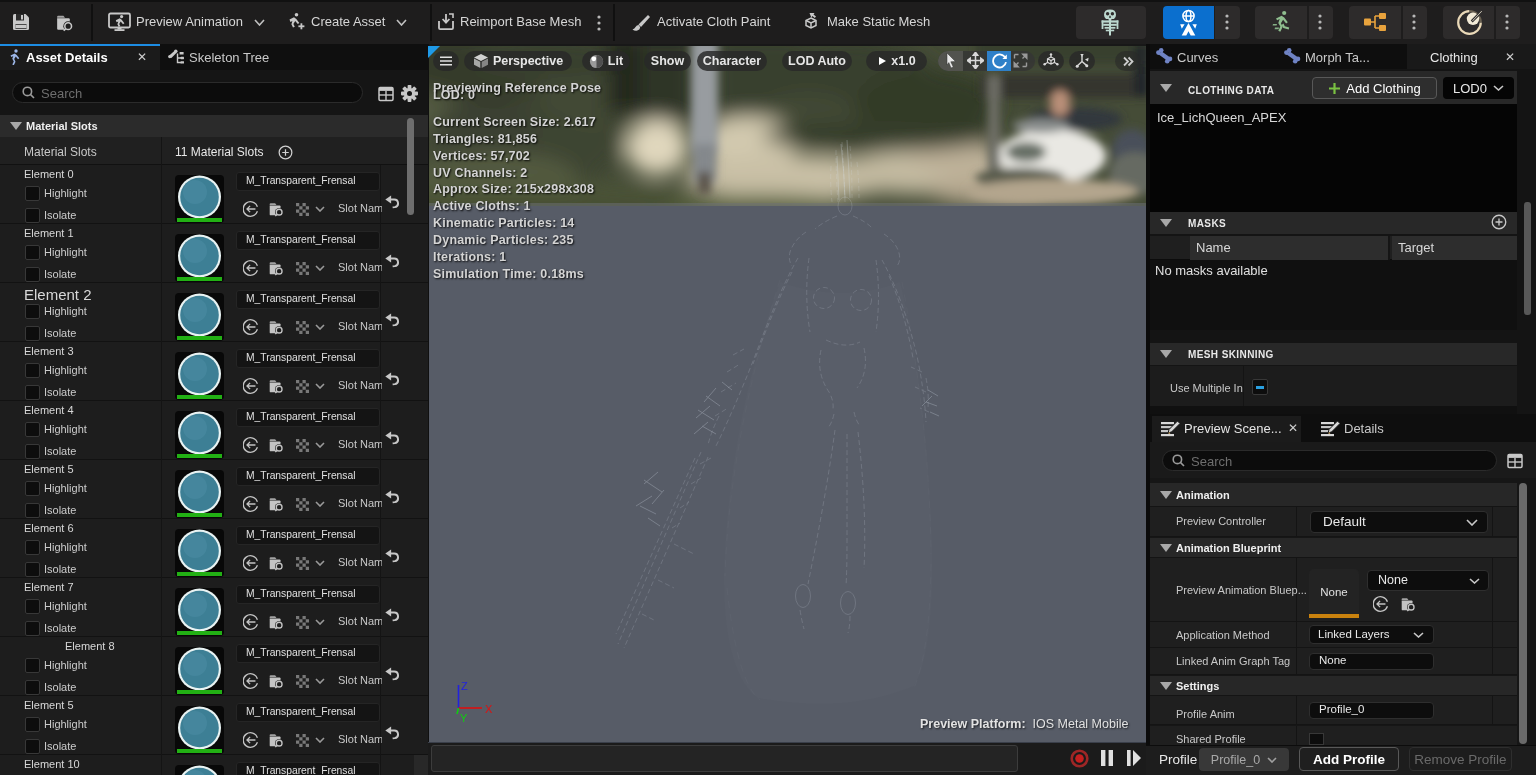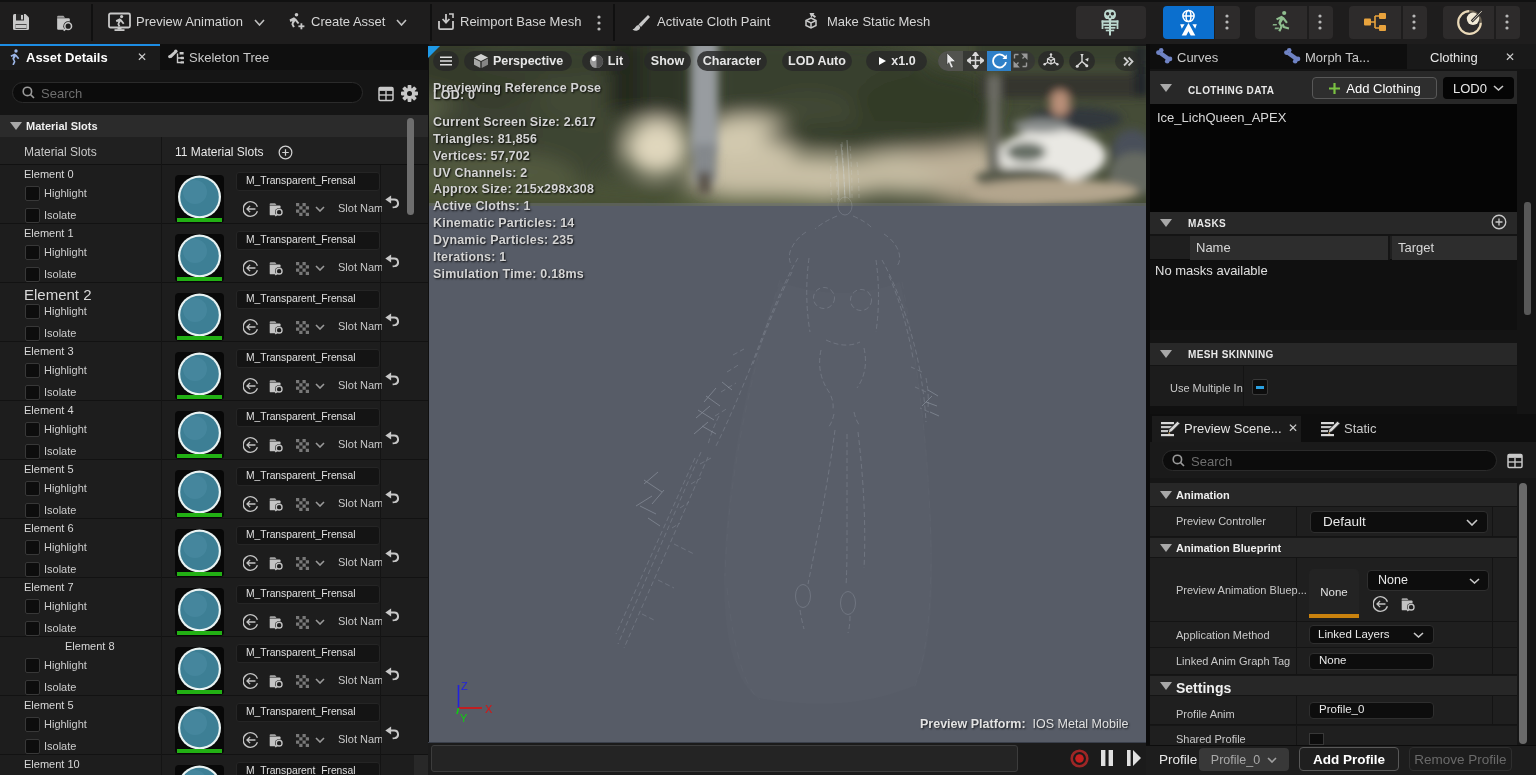--- a/index.html
+++ b/index.html
@@ -1333,21 +1333,21 @@
         <g fill="#d8d8d8">
           <rect x="1" y="2" width="13" height="2.2"></rect>
           <rect x="1" y="6" width="13" height="2.2" opacity=".9"></rect>
           <rect x="1" y="10" width="8" height="2.2" opacity=".9"></rect>
           <rect x="1" y="14" width="13" height="2.2"></rect>
           <path d="M17.5 1 l2.5 2.5 -8.5 8.5 -3.3.8 .8-3.3 Z" stroke="#161616" stroke-width="1"></path>
         </g>
         <path d="M9 12 l-.6 2 2-.5 Z" fill="#e8b86a"></path>
       </svg>
     </div>
-    <div class="tx" style="left:1344px;top:421px;font-size:13px;color:#c9c9c9;font-weight:400;">Static</div>
+    <div class="tx" style="left:1344px;top:421px;font-size:13px;color:#c9c9c9;font-weight:400;">Details</div>
     <div class="abs" style="left:1150px;top:442px;width:386px;height:36px;background:#1a1a1a;"></div>
     <div class="abs" style="left:1162px;top:450px;width:335px;height:21px;background:#0c0c0c;border:1px solid #2b2b2b;border-radius:11px;"></div>
     <div class="abs" style="left:1172px;top:454px;">
       <svg width="13" height="13" viewBox="0 0 13 13" style="">
         <g transform="scale(1.0)" fill="none" stroke="#9a9a9a" stroke-width="1.6">
           <circle cx="5.4" cy="5.4" r="4.2"></circle>
           <line x1="8.6" y1="8.6" x2="12" y2="12"></line>
         </g>
       </svg>
     </div>
@@ -1429,21 +1429,21 @@
     <div class="abs" style="left:1150px;top:648px;width:367px;height:27px;background:#1f1f1f;border-bottom:1px solid #141414;"></div>
     <div class="abs" style="left:1296px;top:648px;width:1px;height:27px;background:#141414;"></div>
     <div class="abs" style="left:1492px;top:648px;width:1px;height:27px;background:#141414;"></div>
     <div class="tx" style="left:1176px;top:655px;font-size:11px;color:#c8c8c8;font-weight:400;">Linked Anim Graph Tag</div>
     <div class="abs" style="left:1309px;top:653px;width:125px;height:17px;background:#0d0d0d;border:1px solid #2e2e2e;border-radius:4px;"></div>
     <div class="tx" style="left:1319px;top:654px;font-size:11.5px;color:#e8e8e8;font-weight:400;">None</div>
     <div class="abs" style="left:1150px;top:676px;width:367px;height:20px;background:#272727;border-bottom:1px solid #141414;"></div>
     <div class="abs" style="left:1160px;top:682px;">
       <div class="abs" style="width:0;height:0;border-left:6px solid transparent;border-right:6px solid transparent;border-top:8px solid #a8a8a8;"></div>
     </div>
-    <div class="tx" style="left:1176px;top:680px;font-size:14px;color:#efefef;font-weight:700;">Settings</div>
+    <div class="tx" style="left:1176px;top:680px;font-size:11px;color:#efefef;font-weight:700;">Settings</div>
     <div class="abs" style="left:1150px;top:696px;width:367px;height:29px;background:#1f1f1f;border-bottom:1px solid #141414;"></div>
     <div class="abs" style="left:1296px;top:696px;width:1px;height:29px;background:#141414;"></div>
     <div class="abs" style="left:1492px;top:696px;width:1px;height:29px;background:#141414;"></div>
     <div class="tx" style="left:1176px;top:708px;font-size:11px;color:#c8c8c8;font-weight:400;">Profile Anim</div>
     <div class="abs" style="left:1309px;top:702px;width:125px;height:17px;background:#0d0d0d;border:1px solid #2e2e2e;border-radius:4px;"></div>
     <div class="tx" style="left:1319px;top:703px;font-size:11.5px;color:#e8e8e8;font-weight:400;">Profile_0</div>
     <div class="abs" style="left:1150px;top:726px;width:367px;height:19px;background:#1f1f1f;"></div>
     <div class="abs" style="left:1296px;top:726px;width:1px;height:19px;background:#141414;"></div>
     <div class="tx" style="left:1176px;top:733px;font-size:11px;color:#c8c8c8;font-weight:400;">Shared Profile</div>
     <div class="abs" style="left:1309px;top:733px;width:15px;height:12px;background:#0d0d0d;border:1px solid #383838;"></div>

